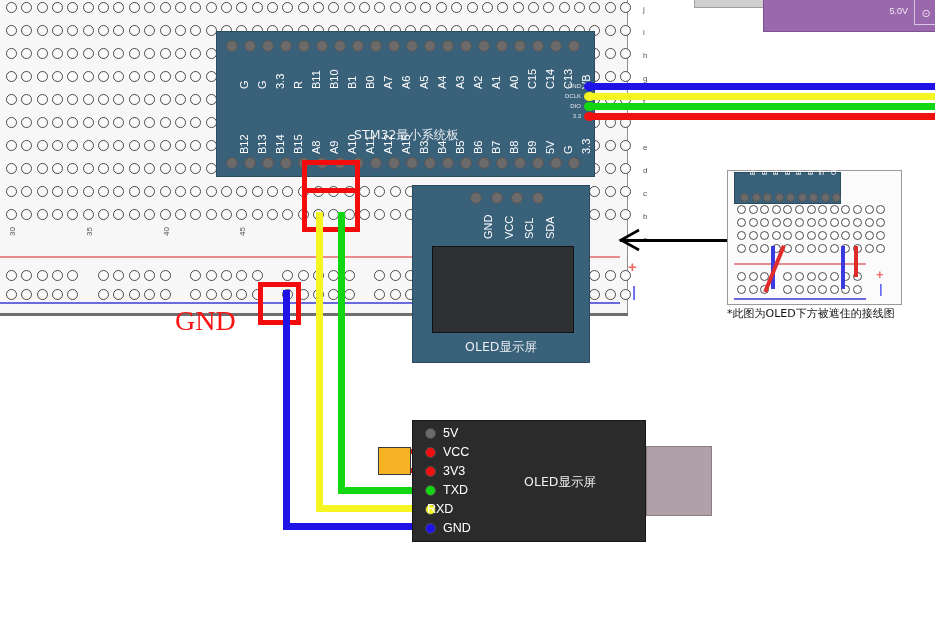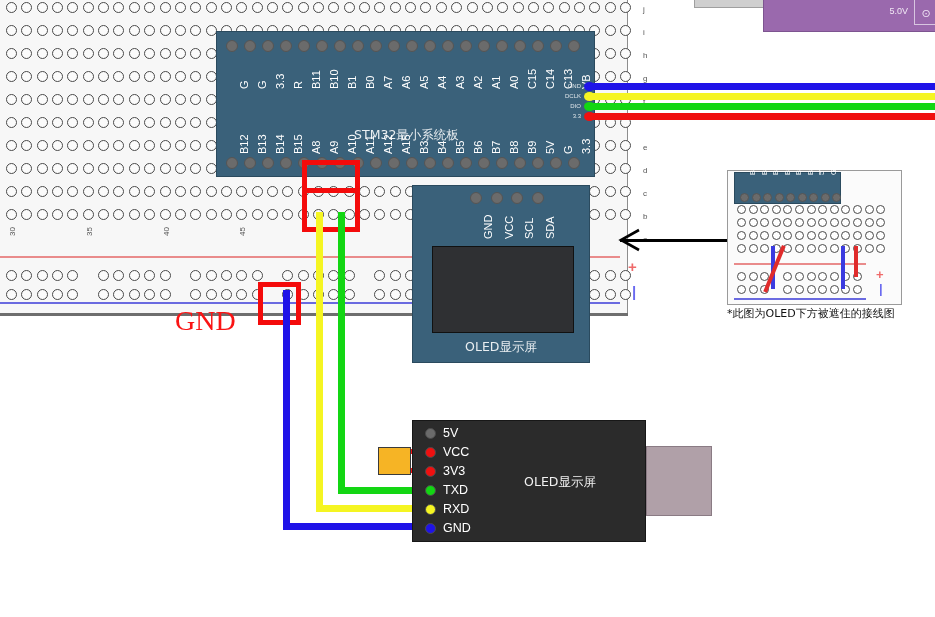--- a/index.html
+++ b/index.html
@@ -761,21 +761,21 @@
   <div id="usb-pins">
       <div class="usbpin" style="left: 12px; top: 7px; background: rgb(107, 107, 107);"></div>
       <div class="usblabel" style="left: 30px; top: 5px;">5V</div>
       <div class="usbpin" style="left: 12px; top: 26px; background: rgb(240, 16, 16);"></div>
       <div class="usblabel" style="left: 30px; top: 24px;">VCC</div>
       <div class="usbpin" style="left: 12px; top: 45px; background: rgb(240, 16, 16);"></div>
       <div class="usblabel" style="left: 30px; top: 43px;">3V3</div>
       <div class="usbpin" style="left: 12px; top: 64px; background: rgb(19, 214, 19);"></div>
       <div class="usblabel" style="left: 30px; top: 62px;">TXD</div>
       <div class="usbpin" style="left: 12px; top: 83px; background: rgb(245, 245, 34);"></div>
-      <div class="usblabel" style="left: 30px; top: 81px;">RXD</div>
+      <div class="usblabel" style="left: 14px; top: 81px;">RXD</div>
       <div class="usbpin" style="left: 12px; top: 102px; background: rgb(31, 19, 232);"></div>
       <div class="usblabel" style="left: 30px; top: 100px;">GND</div>
     </div>
 </div>
 
 <div class="abs" id="arrow-line"></div>
 <svg class="abs" id="arrow-head" width="24" height="24" viewBox="0 0 24 24">
   <polyline points="22,2 4,12 22,22" fill="none" stroke="#000" stroke-width="2.6"></polyline>
 </svg>
 

